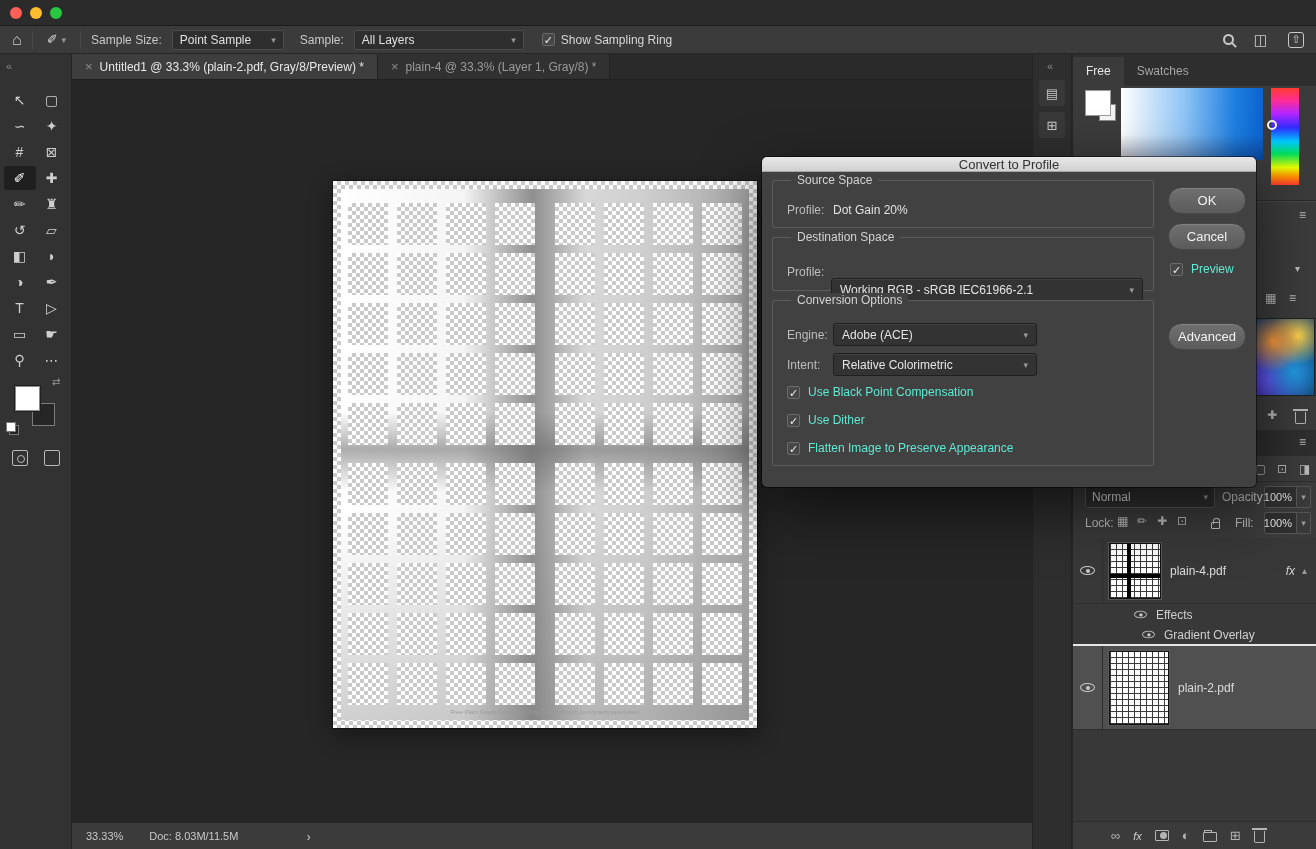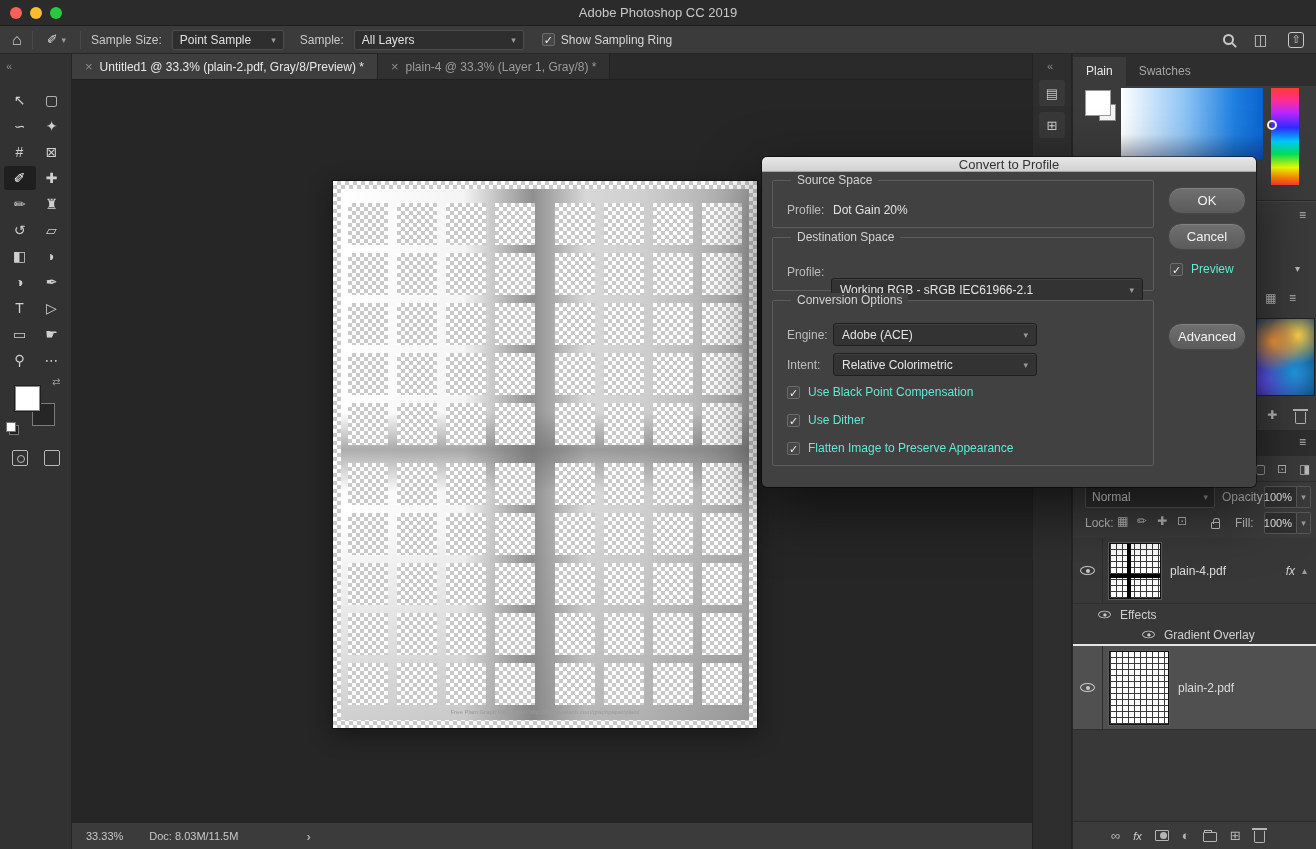--- a/index.html
+++ b/index.html
@@ -140,21 +140,20 @@
 </style>
 </head>
 <body>
 
 <div class="titlebar">
   <div class="traffic">
     <span class="light" style="background:#ff5f57"></span>
     <span class="light" style="background:#febc2e"></span>
     <span class="light" style="background:#28c840"></span>
   </div>
-  <div class="titlebar-text">Adobe Photoshop CC 2019</div>
 </div>
 
 <div class="options-bar">
   <span class="obar-icon">⌂</span>
   <span class="vsep"></span>
   <div class="tool-preset">
     <span class="tp-glyph">✐</span>
     <span class="chev">▾</span>
   </div>
   <span class="vsep"></span>
@@ -326,21 +325,21 @@
 
 <div class="dock-strip">
   <span class="collapse" style="left:14px">«</span>
   <div style="height:20px"></div>
   <div class="strip-btn">▤</div>
   <div class="strip-btn">⊞</div>
 </div>
 
 <div class="dock-panels">
   <div class="panel-header">
-    <span class="ptab active">Plain</span>
+    <span class="ptab active">Free</span>
     <span class="ptab">Swatches</span>
   </div>
 
   
   <div class="abs" style="left:12px; top:36px; width:26px; height:26px; background:#fff; border:1px solid #999; z-index:2"></div>
   <div class="abs" style="left:26px; top:50px; width:17px; height:17px; background:#f4f4f4; border:1px solid #8a8a8a"></div>
   <div class="spectrum"></div>
   <div class="spectrum-cursor"></div>
   <div class="hue-bar"></div>
   <div class="pdivider"></div>
@@ -396,21 +395,21 @@
   <div class="layers-list">
     <div class="layer-row" style="height:66px">
       <div class="eye-col">
           <span class="eye"></span>
         </div>
       <div class="gpthumb" style="width:52px; height:56px; margin-left:6px"></div>
       <span class="layer-name">plain-4.pdf</span>
       <span class="fx-tag" style="margin-left:auto">fx</span>
       <span class="chev" style="margin:0 9px 0 7px; font-size:10px">▴</span>
     </div>
-    <div class="sub-row" style="padding-left:24px">
+    <div class="sub-row" style="padding-left:60px">
       <span class="eye" style="transform:scale(.85)"></span>
       <span>Effects</span>
     </div>
     <div class="sub-row" style="padding-left:68px; border-bottom:2px solid #e5e5e5">
       <span class="eye" style="transform:scale(.85)"></span>
       <span>Gradient Overlay</span>
     </div>
     <div class="layer-row selected" style="height:84px">
       <div class="eye-col">
           <span class="eye"></span>

